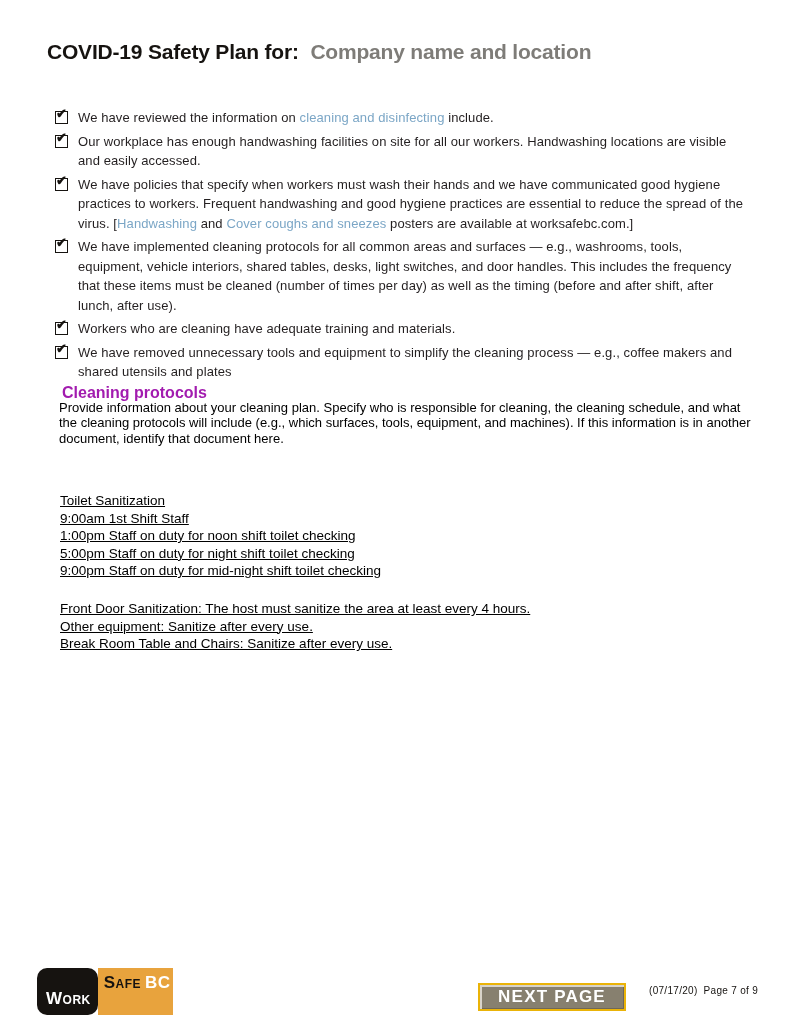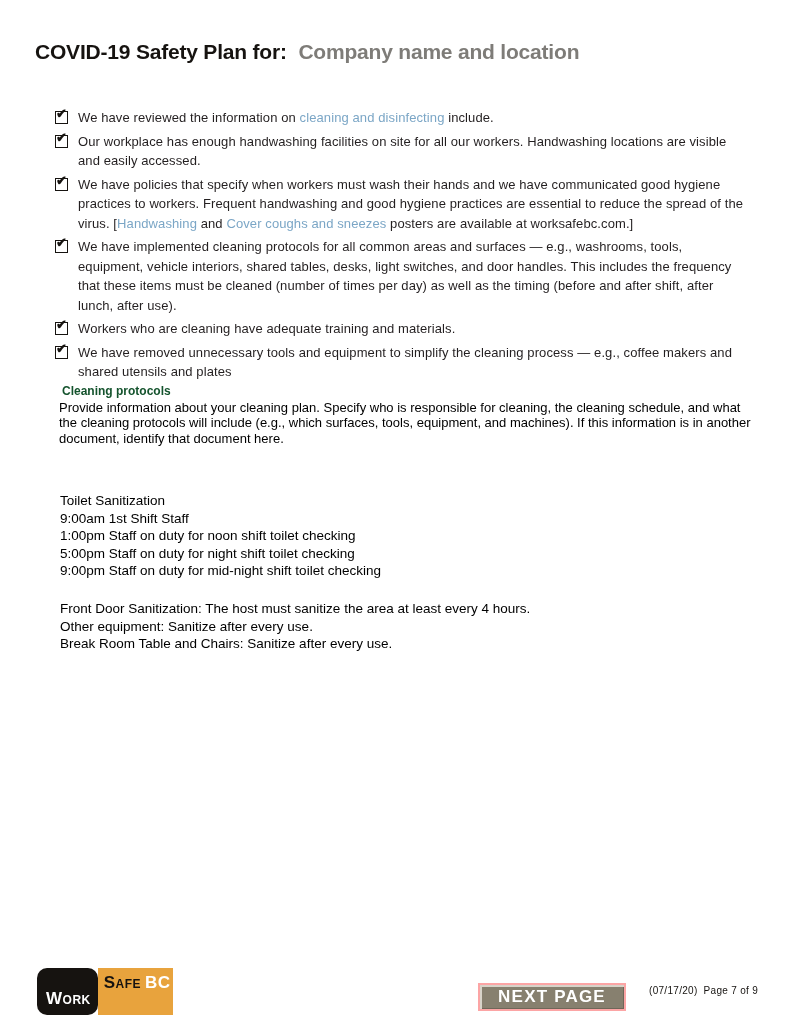--- a/index.html
+++ b/index.html
@@ -10,56 +10,56 @@
     --color-button:#87806f;
   }
   *{box-sizing:border-box;}
   html,body{margin:0;padding:0;}
   body{
     width:791px;height:1024px;overflow:hidden;background:#ffffff;
     font-family:"Liberation Sans", sans-serif;color:#231f20;position:relative;
   }
   .page{position:absolute;inset:0;background:#fff;}
 
-  .doc-title{position:absolute;left:35px;top:40px;font-size:21px;font-weight:700;white-space:nowrap;letter-spacing:-0.2px;}
+  .doc-title{position:absolute;left:47px;top:40px;font-size:21px;font-weight:700;white-space:nowrap;letter-spacing:-0.2px;}
   .doc-title .t-black{color:#161310;}
   .doc-title .t-gray{color:var(--color-titlegray);margin-left:6px;}
 
   .section-heading{position:absolute;left:47px;top:85px;font-size:13px;color:var(--color-olive);letter-spacing:0.1px;}
 
   .checklist{position:absolute;left:55px;top:108px;width:700px;}
   .check-item{display:flex;margin-bottom:4px;}
   .checkbox{
     flex:0 0 auto;width:13px;height:13px;border:1.6px solid #161310;
     position:relative;margin-top:3px;margin-right:10px;background:#fff;
   }
   .checkbox .tick{
     position:absolute;left:0px;top:-5px;font-size:13px;line-height:13px;color:#161310;font-weight:700;
   }
   .check-text{font-size:13px;line-height:19.5px;width:668px;letter-spacing:0.1px;}
   .doc-link{color:var(--color-link);}
 
-  .cleaning-heading{position:absolute;left:62px;top:384px;font-size:12px;font-weight:700;color:#14532d;}
+  .cleaning-heading{position:absolute;left:62px;top:384px;font-size:16px;font-weight:700;color:#a21caf;}
   .cleaning-desc{position:absolute;left:59px;top:400px;width:695px;font-size:13px;line-height:15.4px;color:#000;}
 
-  .form-lines{position:absolute;left:60px;font-size:13.5px;line-height:17.5px;color:#000;white-space:pre-line;}
+  .form-lines{position:absolute;left:60px;font-size:13.5px;line-height:17.5px;color:#000;white-space:pre-line;text-decoration:underline;}
   .form-schedule{top:492px;}
   .form-equipment{top:600px;}
 
   .logo{position:absolute;left:37px;top:968px;display:flex;font-weight:700;font-size:17px;line-height:22px;
         font-variant:small-caps;letter-spacing:0.5px;}
   .logo-black{background:#161310;color:#ffffff;padding:20px 7px 5px 9px;border-radius:10px;}
   .logo-orange{background:var(--color-orange);padding:4px 2px 5px 6px;}
   .logo-orange .safe{color:#161310;}
   .logo-orange .bc{color:#ffffff;margin-left:4px;}
 
   .next-btn{
     position:absolute;left:478px;top:983px;width:148px;height:28px;
     background:var(--color-button);
-    border:2px solid #fca5a5;
+    border:2px solid #eab308;
     box-shadow:inset 2px 2px 0 #d8d3c9, inset -1px -1px 0 #6e6759;
     color:#ffffff;font-weight:700;font-size:17px;letter-spacing:1.2px;
     display:flex;align-items:center;justify-content:center;
     font-family:"Liberation Sans", sans-serif;cursor:pointer;padding:0;
   }
 
   .footer-meta{position:absolute;left:649px;top:985px;font-size:10px;color:#161310;letter-spacing:0.3px;white-space:nowrap;text-align:center;}
   .footer-meta .rev{margin-right:6px;}
 </style>
 </head>

